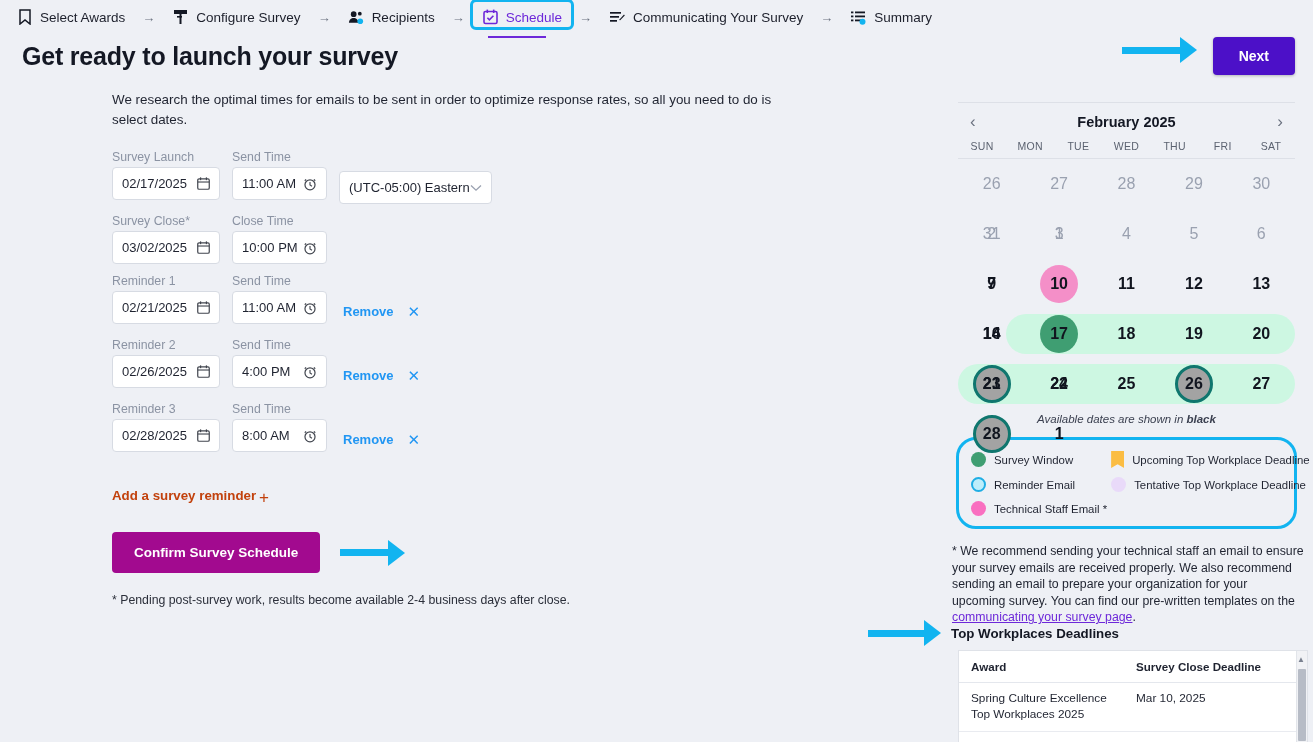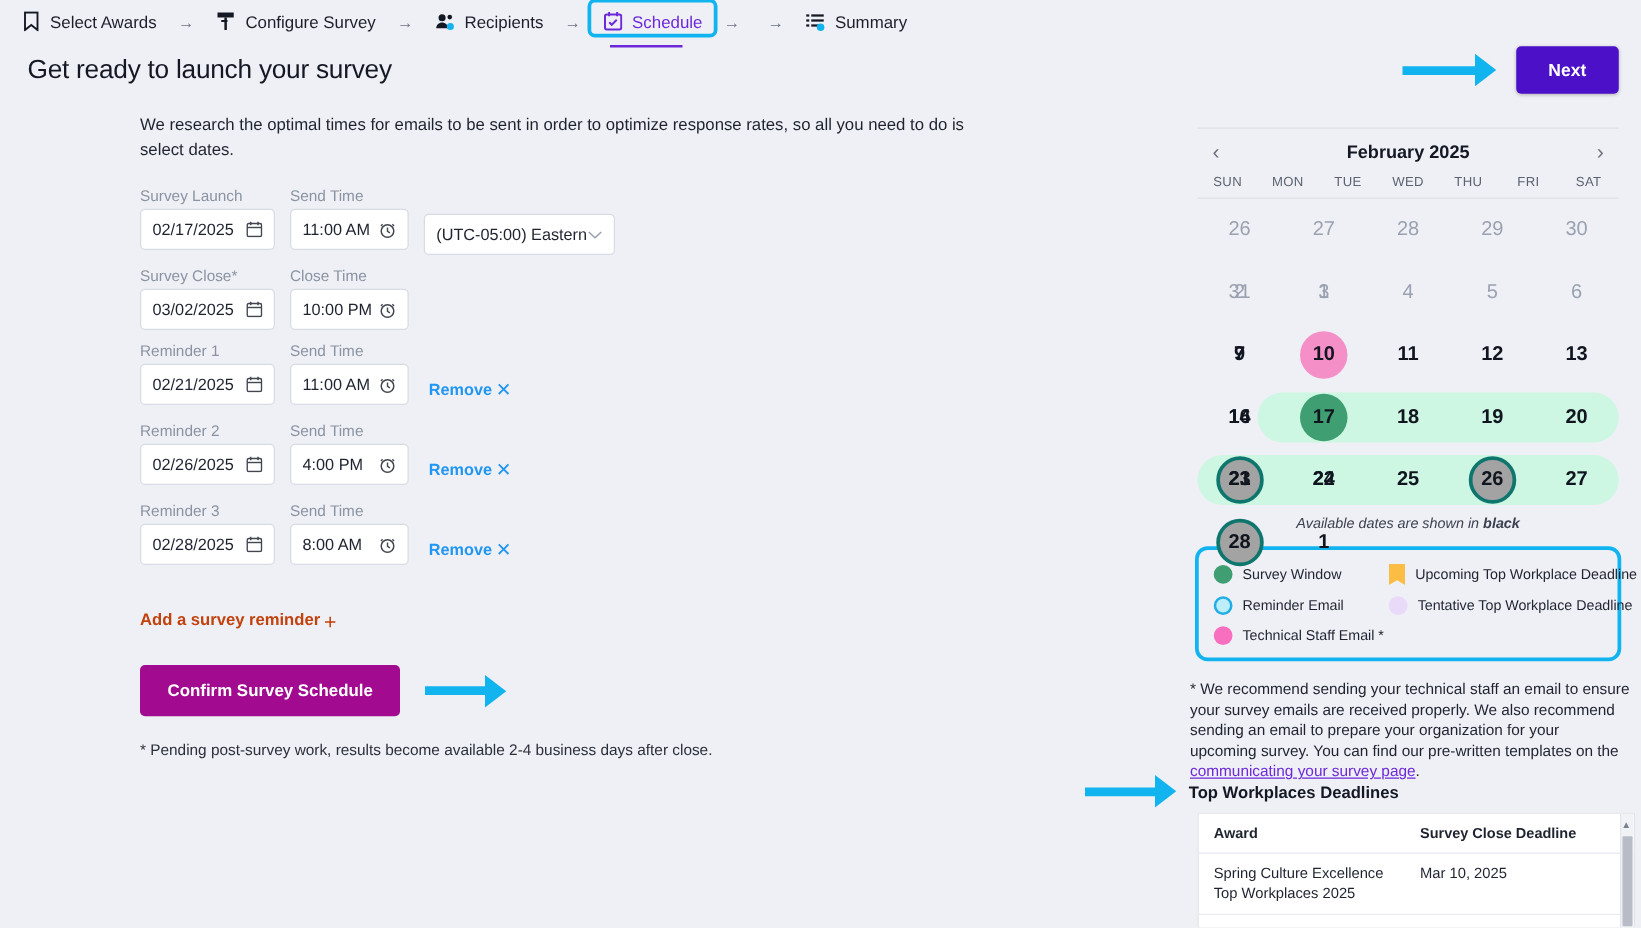--- a/index.html
+++ b/index.html
@@ -26,22 +26,22 @@
   }
   .bc-arrow { color: #6b7280; font-size: 13px; margin: 0 11px; }
   .bc-icon { width: 17px; height: 17px; display: inline-flex; align-items: center; justify-content: center; position: relative; }
   .bc-underline { position: absolute; left: 12px; bottom: -9px; width: 58px; height: 2px; background: #6d28d9; }
 
   
   .header-row {
     display: flex; align-items: center; justify-content: space-between;
     padding: 8px 18px 10px 22px; height: 46px;
   }
-  .page-title { font-size: 21px; font-weight: normal; color: #141824; letter-spacing: -0.2px; }
-  .header-right { display: flex; align-items: center; gap: 16px; }
+  .page-title { font-size: 25px; font-weight: bold; color: #141824; letter-spacing: -0.2px; }
+  .header-right { display: flex; align-items: flex-start; gap: 16px; }
   .next-btn {
     background: #4c10c8; color: #fff; font-size: 14px; font-weight: bold;
     border: none; border-radius: 4px; padding: 11px 26px; cursor: pointer;
     box-shadow: 0 1px 3px rgba(0,0,0,.25);
   }
 
   
   .cy-arrow { display: inline-flex; align-items: center; }
   .cy-arrow .shaft { height: 7px; background: #12b4f0; display: block; }
   .cy-arrow .head {
@@ -64,21 +64,21 @@
     background: #fff; border: 1px solid #d7dbe3; border-radius: 4px;
     height: 33px; display: flex; align-items: center; justify-content: space-between;
     padding: 0 9px; font-size: 13px; color: #1f2330;
   }
   .ctl.date { width: 108px; }
   .ctl.time { width: 95px; }
   .ctl.tz { width: 153px; }
   .ctl .val { white-space: nowrap; overflow: hidden; }
   .ctl .ic { color: #42464f; display: inline-flex; align-items: center; }
   .remove-link {
-    display: flex; align-items: center; gap: 3px; color: #2196f3;
+    display: flex; align-items: center; gap: 14px; color: #2196f3;
     font-size: 13px; font-weight: bold; cursor: pointer; height: 33px; margin-top: 0px;
     padding-left: 4px;
   }
   .remove-x { font-size: 15px; font-weight: 400; }
   .spacer-label { height: 18px; }
 
   .add-reminder {
     color: #c2410c; font-size: 13.3px; font-weight: bold; cursor: pointer;
     display: inline-flex; align-items: flex-start; gap: 3px; margin-top: 22px;
   }
@@ -115,21 +115,21 @@
     align-items: center; justify-content: center;
   }
   .badge.pink   { background: #f48fc8; }
   .badge.green  { background: #3f9e72; }
   .badge.ringed { background: #a3a3a3; border: 3px solid #0f766e; }
   .cal-note { text-align: center; font-size: 11.5px; font-style: italic; color: #3b4050; margin-top: 4px; }
   .cal-note b { font-style: italic; }
 
   
   .legend {
-    margin: 12px 16px 0 16px; border: 3px solid #12b4f0; border-radius: 10px;
+    margin: 12px 16px 0 16px; border: 3px solid #12b4f0; border-radius: 20px;
     padding: 11px 12px 10px 12px; display: grid; grid-template-columns: 1fr 1fr; gap: 9px 4px;
     background: #eef0f5;
   }
   .lg-item { display: flex; align-items: center; gap: 8px; font-size: 11.4px; color: #1f2330; white-space: nowrap; }
   .lg-dot { width: 15px; height: 15px; border-radius: 50%; flex: none; }
   .lg-dot.green { background: #3f9e72; }
   .lg-dot.ring  { background: #bdeefb; border: 2px solid #20aee4; }
   .lg-dot.pink  { background: #f96fc0; }
   .lg-dot.lilac { background: #e9daf9; }
   .lg-ribbon {
@@ -211,20 +211,31 @@
           <rect x="3.5" y="0.6" width="1.6" height="3.4" fill="#6d28d9"></rect>
           <rect x="9.9" y="0.6" width="1.6" height="3.4" fill="#6d28d9"></rect>
           <path d="M4.4 8.8l2 2 4-4" fill="none" stroke="#6d28d9" stroke-width="1.6"></path>
         </svg>
       </span>
       <span class="bc-label">Schedule</span>
       <span class="bc-underline"></span>
     </div>
     <span class="bc-arrow">→</span>
 
+    <div class="bc-step">
+      <span class="bc-icon">
+        <svg width="17" height="16" viewBox="0 0 17 16">
+          <rect x="1" y="3" width="11" height="1.7" fill="#141824"></rect>
+          <rect x="1" y="7" width="9" height="1.7" fill="#141824"></rect>
+          <rect x="1" y="11" width="7" height="1.7" fill="#141824"></rect>
+          <path d="M15 5.5l-5 5.5 1.2.3 4.6-4.8z" fill="#141824"></path>
+        </svg>
+      </span>
+      <span class="bc-label">Communicating Your Survey</span>
+    </div>
     <span class="bc-arrow">→</span>
 
     <div class="bc-step">
       <span class="bc-icon">
         <svg width="17" height="16" viewBox="0 0 17 16">
           <rect x="1" y="2.5" width="2.4" height="1.8" fill="#141824"></rect>
           <rect x="5" y="2.5" width="10" height="1.8" fill="#141824"></rect>
           <rect x="1" y="6.5" width="2.4" height="1.8" fill="#141824"></rect>
           <rect x="5" y="6.5" width="10" height="1.8" fill="#141824"></rect>
           <rect x="1" y="10.5" width="2.4" height="1.8" fill="#141824"></rect>

